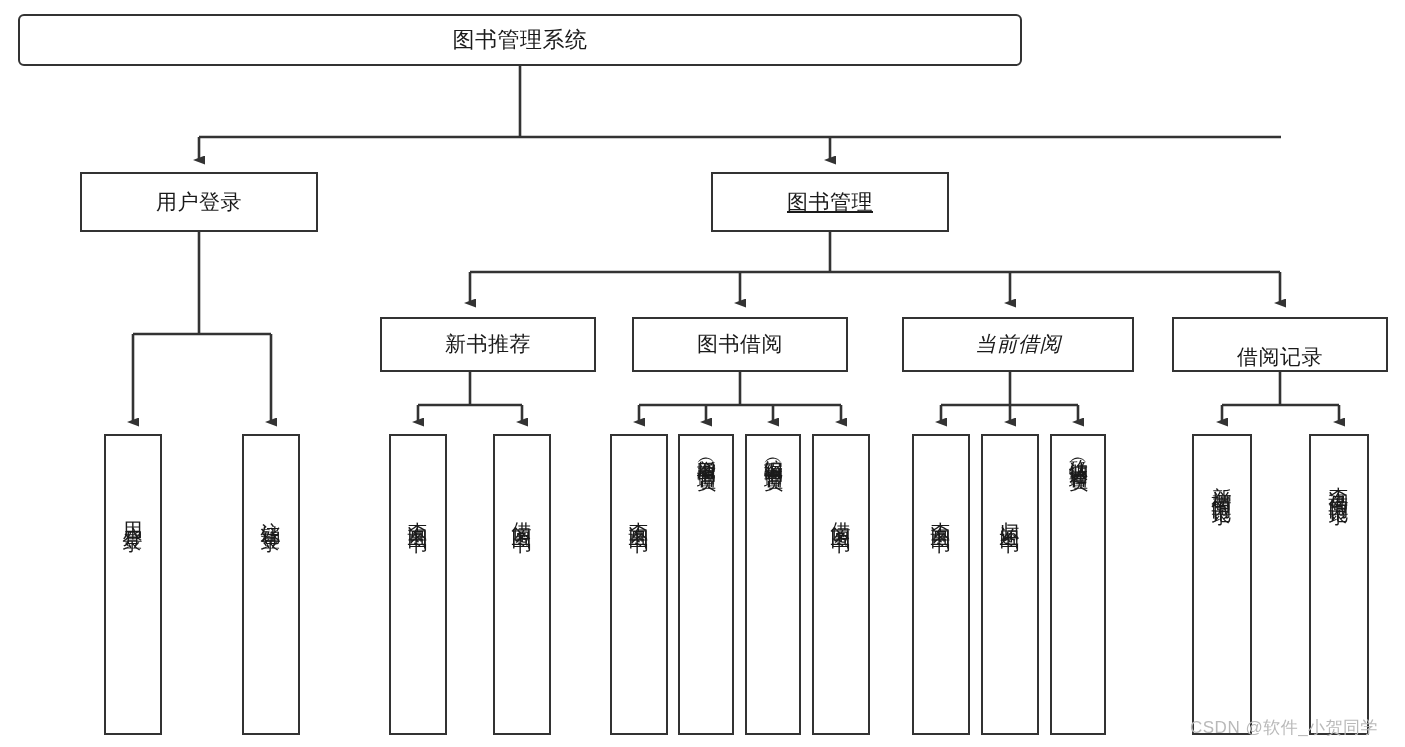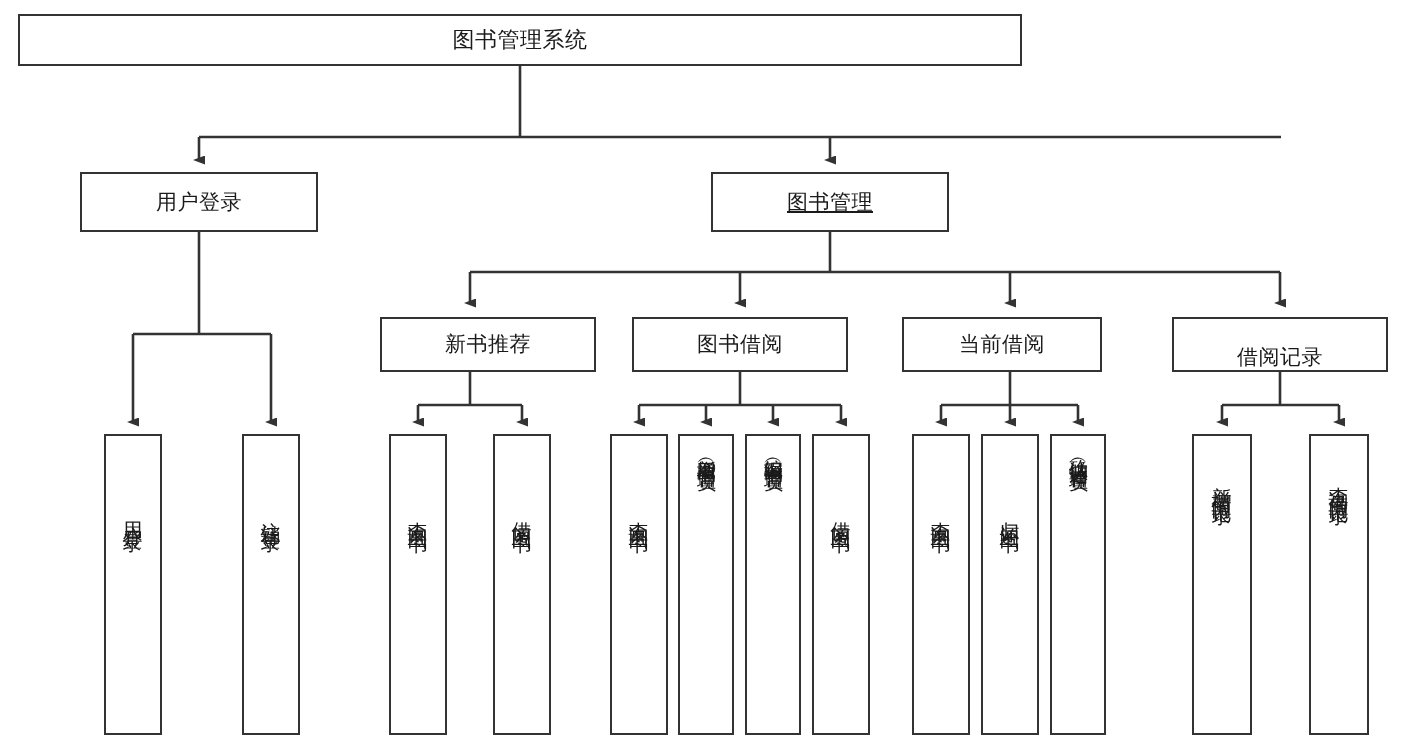--- a/index.html
+++ b/index.html
@@ -124,41 +124,41 @@
       <path d="M1010,405 L1010,422" marker-end="url(#arrow)"></path>
       <path d="M1078,405 L1078,422" marker-end="url(#arrow)"></path>
 
       <path d="M1280,372 L1280,405"></path>
       <path d="M1222,405 L1339,405"></path>
       <path d="M1222,405 L1222,422" marker-end="url(#arrow)"></path>
       <path d="M1339,405 L1339,422" marker-end="url(#arrow)"></path>
     </g>
   </svg>
 
-  <div class="node horiz root" style="left:18px; top:14px; width:1004px; height:52px;">
+  <div class="node horiz root" style="left:18px; top:14px; width:1004px; height:52px;border-radius:6px;">
     <span class="label">图书管理系统</span>
   </div>
 
   <div class="node horiz" style="left:80px; top:172px; width:238px; height:60px;">
     <span class="label">用户登录</span>
   </div>
 
   <div class="node horiz" style="left:711px; top:172px; width:238px; height:60px;text-decoration:underline;">
     <span class="label">图书管理</span>
   </div>
 
   <div class="node horiz" style="left:380px; top:317px; width:216px; height:55px;">
     <span class="label">新书推荐</span>
   </div>
 
   <div class="node horiz" style="left:632px; top:317px; width:216px; height:55px;">
     <span class="label">图书借阅</span>
   </div>
 
-  <div class="node horiz" style="left:902px; top:317px; width:200px; height:55px;">
+  <div class="node horiz" style="left:902px; top:317px; width:232px; height:55px;font-style:italic;">
     <span class="label">当前借阅</span>
   </div>
 
   <div class="node horiz" style="left:1172px; top:317px; width:216px; height:55px;align-items:flex-end;">
     <span class="label">借阅记录</span>
   </div>
 
   <div class="node vert" style="left:104px; top:434px; width:58px; height:301px; padding-top:70px;">
     <span class="label">用户登录</span>
   </div>
@@ -204,14 +204,15 @@
   </div>
 
   <div class="node vert" style="left:1192px; top:434px; width:60px; height:301px; padding-top:35px;">
     <span class="label">新增借阅记录</span>
   </div>
 
   <div class="node vert" style="left:1309px; top:434px; width:60px; height:301px; padding-top:35px;">
     <span class="label">查询借阅记录</span>
   </div>
 
+  <div class="watermark" style="left:1190px; top:716px;">CSDN @软件_小贺同学</div>
 
 </div>
 
 </body></html>

